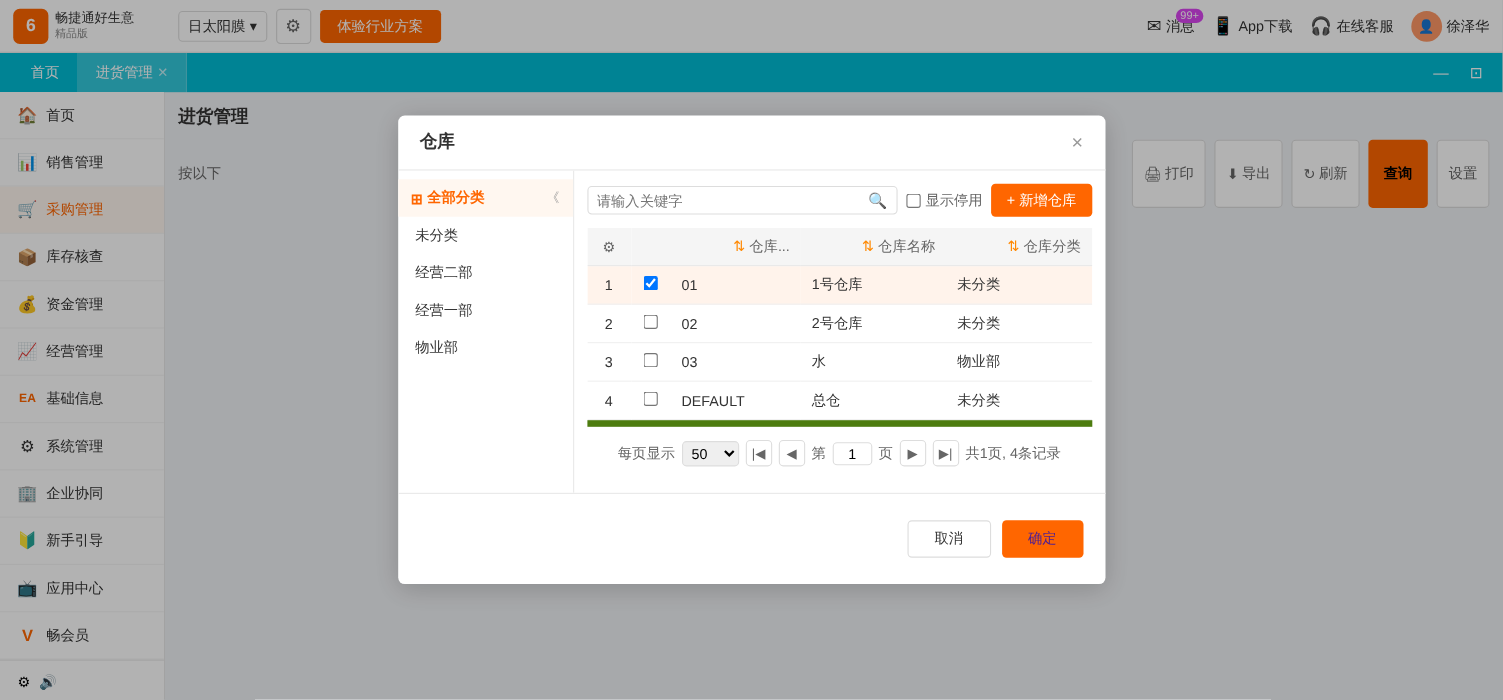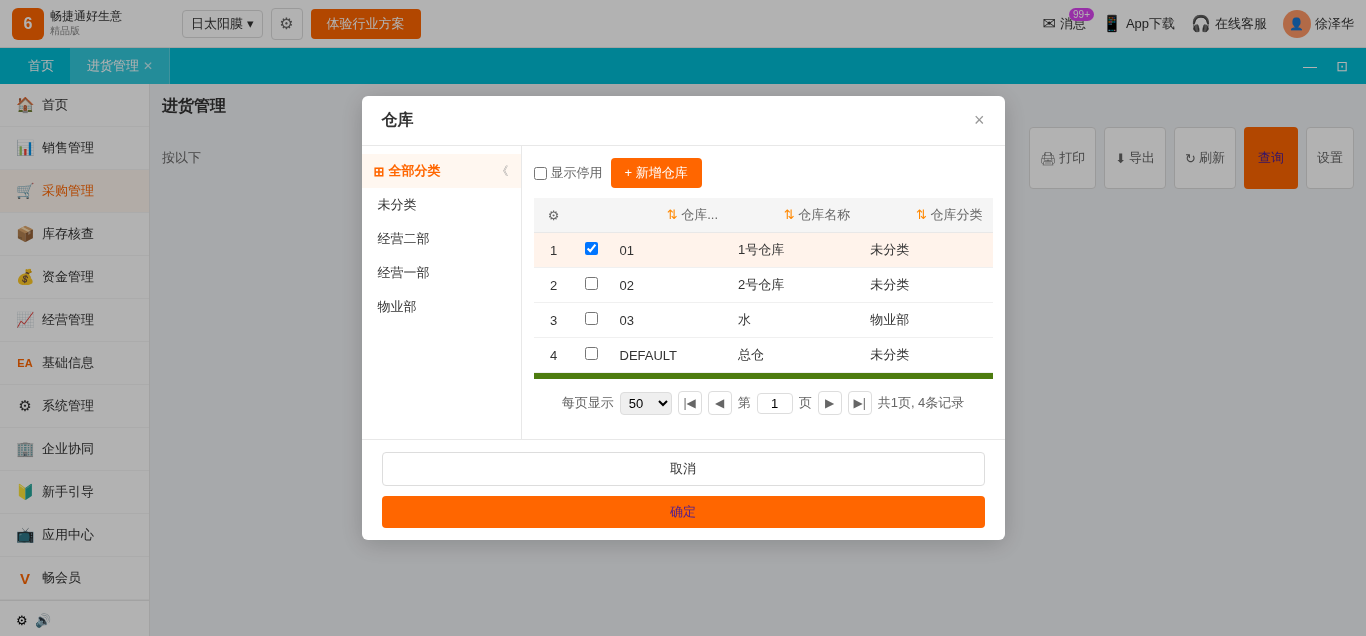--- a/index.html
+++ b/index.html
@@ -34,21 +34,21 @@
     .header-center {
       flex: 1;
       display: flex;
       align-items: center;
       gap: 8px;
     }
     .store-selector {
       display: flex; align-items: center; gap: 4px;
       border: 1px solid #ddd; border-radius: 4px;
       padding: 4px 8px; cursor: pointer; background: #fff;
-      font-size: 13px; color: #333; margin-left: 20px;
+      font-size: 13px; color: #333;
     }
     .gear-btn {
       width: 32px; height: 32px;
       border: 1px solid #ddd; border-radius: 4px;
       display: flex; align-items: center; justify-content: center;
       cursor: pointer; color: #666; font-size: 16px;
     }
     .trial-btn {
       background: #ff6600; color: #fff; border: none;
       padding: 6px 16px; border-radius: 4px; cursor: pointer; font-size: 13px;
@@ -106,21 +106,21 @@
       display: flex; align-items: center; gap: 8px; padding: 12px 16px;
       border-top: 1px solid #e8e8e8; cursor: pointer;
     }
 
     
     .content-area { flex: 1; padding: 12px; background: #f0f2f5; overflow: hidden; position: relative; }
     .page-title { font-size: 16px; font-weight: bold; color: #333; margin-bottom: 10px; }
     .filter-bar { display: flex; gap: 8px; margin-bottom: 10px; align-items: center; flex-wrap: wrap; }
     .filter-label { color: #666; font-size: 13px; }
     .action-btns { display: flex; gap: 8px; margin-left: auto; }
-    .btn-primary { background: #ff6600; color: #4c1d95; border: none; border-radius: 4px; padding: 22px 14px; cursor: pointer; font-size: 13px; }
+    .btn-primary { background: #ff6600; color: #000000; border: none; border-radius: 4px; padding: 22px 14px; cursor: pointer; font-size: 13px; font-weight: bold; }
     .btn-default { background: #fff; color: #666; border: 1px solid #ddd; border-radius: 4px; padding: 5px 10px; cursor: pointer; font-size: 13px; display: flex; align-items: center; gap: 3px; }
 
     
     .overlay {
       position: fixed; top: 0; left: 0; right: 0; bottom: 0;
       background: rgba(0,0,0,0.3); z-index: 100;
       display: flex; align-items: center; justify-content: center;
     }
 
     
@@ -176,21 +176,21 @@
     .pagination {
       display: flex; align-items: center; justify-content: center;
       padding: 12px 0; gap: 6px; font-size: 13px; color: #666;
       border-top: 6px solid #4d7c0f; margin-top: auto;
     }
     .page-size-select { border: 1px solid #ddd; border-radius: 4px; padding: 2px 4px; font-size: 13px; }
     .page-btn { width: 24px; height: 24px; border: 1px solid #ddd; border-radius: 4px; display: flex; align-items: center; justify-content: center; cursor: pointer; background: #fff; color: #666; font-size: 12px; }
     .page-input { width: 36px; border: 1px solid #ddd; border-radius: 4px; padding: 2px 4px; text-align: center; font-size: 13px; }
 
     
-    .modal-footer { display: flex; justify-content: flex-end; gap: 10px; padding: 12px 20px; border-top: 1px solid #e8e8e8; flex-direction: column; }
+    .modal-footer { display: flex; justify-content: flex-end; gap: 10px; padding: 24px 20px; border-top: 1px solid #e8e8e8; }
     .btn-cancel { background: #fff; color: #333; border: 1px solid #ddd; border-radius: 4px; padding: 7px 24px; cursor: pointer; font-size: 13px; }
     .btn-confirm { background: #ff6600; color: #4c1d95; border: none; border-radius: 4px; padding: 7px 24px; cursor: pointer; font-size: 13px; }
   </style>
 </head>
 <body>
 
 <div class="top-header">
   <div class="logo-area">
     <div class="logo-icon">
       <span>6</span>
@@ -344,20 +344,24 @@
         </div>
         <div class="cat-item">未分类</div>
         <div class="cat-item">经营二部</div>
         <div class="cat-item">经营一部</div>
         <div class="cat-item">物业部</div>
       </div>
 
       <div class="table-panel">
 
         <div class="table-toolbar">
+          <div class="search-input-wrap">
+            <input type="text" placeholder="请输入关键字" style="">
+            <span class="search-icon">🔍</span>
+          </div>
           <label class="show-disabled">
             <input type="checkbox" style="">
             <span>显示停用</span>
           </label>
           <button class="btn-add">+ 新增仓库</button>
         </div>
 
         <div style="overflow-y:auto; flex:1;">
           <table class="data-table">
             <thead>

